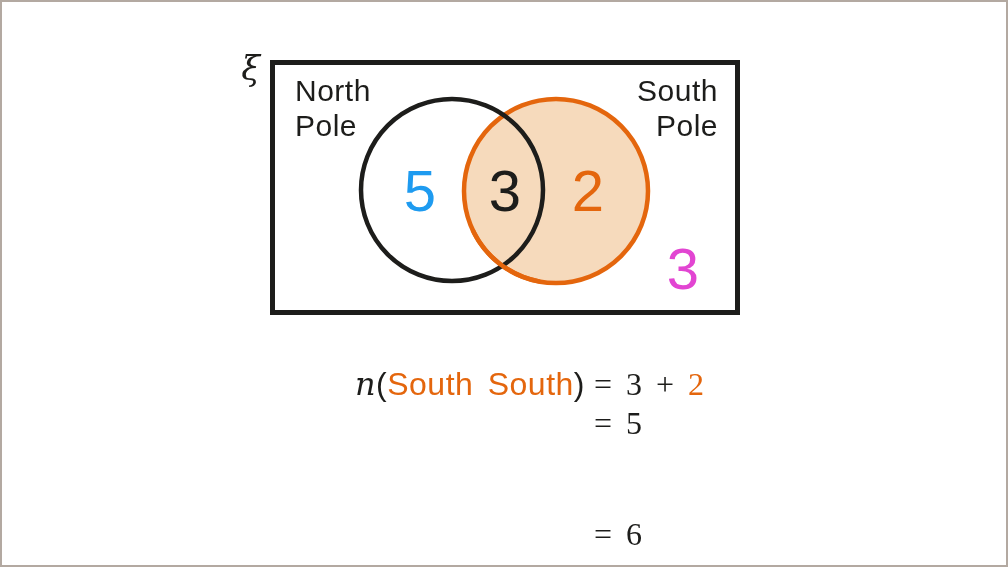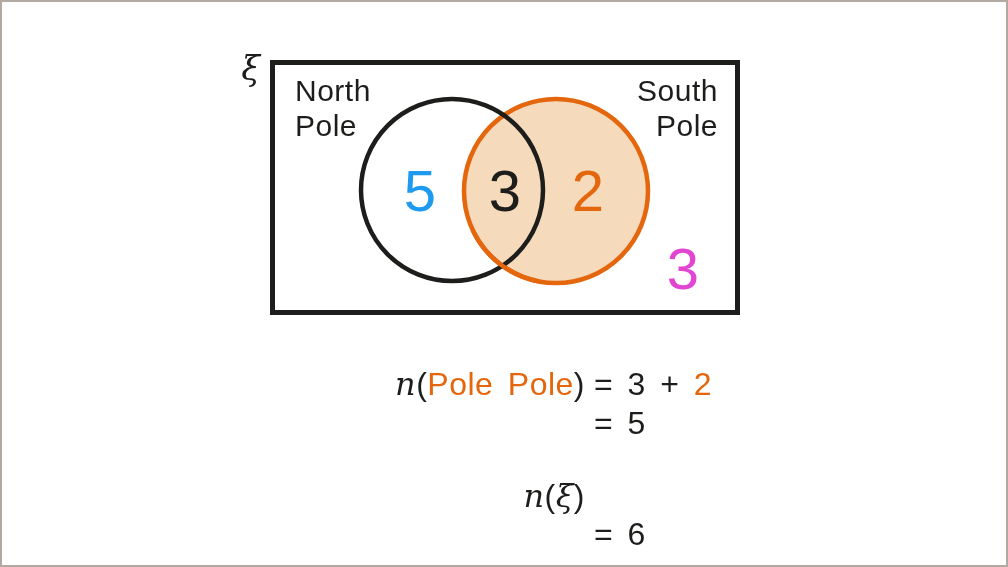--- a/index.html
+++ b/index.html
@@ -58,21 +58,21 @@
     position: absolute;
     font-size: 32px;
     line-height: 40px;
     letter-spacing: 0.5px;
     word-spacing: 5px;
     white-space: pre;
     color: var(--ink);
   }
   .eq-line span { white-space: pre; }
   .eq-lhs { left: 0; width: 583px; text-align: right; }
-  .eq-rhs { left: 592px; }
+  .eq-rhs { left: 592px; font-family: Liberation Serif, serif; }
   .mvar {
     font-family: "DejaVu Serif", serif;
     font-style: italic;
   }
   .c-orange { color: var(--orange); }
   .c-blue { color: var(--blue); }
   .c-magenta { color: var(--magenta); }
 </style>
 </head>
 <body>
@@ -95,20 +95,19 @@
     <text class="set-label" x="295" y="136" text-anchor="start">Pole</text>
     <text class="set-label" x="718" y="101" text-anchor="end">South</text>
     <text class="set-label" x="718" y="136" text-anchor="end">Pole</text>
 
     <text class="num fill-blue" x="420" y="211" text-anchor="middle">5</text>
     <text class="num fill-ink" x="505" y="211" text-anchor="middle">3</text>
     <text class="num fill-orange" x="588" y="211" text-anchor="middle">2</text>
     <text class="num fill-magenta" x="683" y="289" text-anchor="middle">3</text>
   </svg>
 
-  <div class="eq-line eq-lhs" style="top:362px"><span class="mvar">n</span><span>(</span><span class="c-orange">Pole Pole</span><span>)</span></div>
+  <div class="eq-line eq-lhs" style="top:362px"><span class="mvar">n</span><span>(</span><span class="c-orange">South South</span><span>)</span></div>
   <div class="eq-line eq-rhs" style="top:362px"><span>= 3 + </span><span class="c-orange">2</span></div>
   <div class="eq-line eq-rhs" style="top:401px"><span>= 5</span></div>
 
-  <div class="eq-line eq-lhs" style="top:474px"><span class="mvar">n</span><span>(</span><span class="mvar">ξ</span><span>)</span></div>
   <div class="eq-line eq-rhs" style="top:512px"><span>= 6</span></div>
 
 </div>
 
 </body></html>

